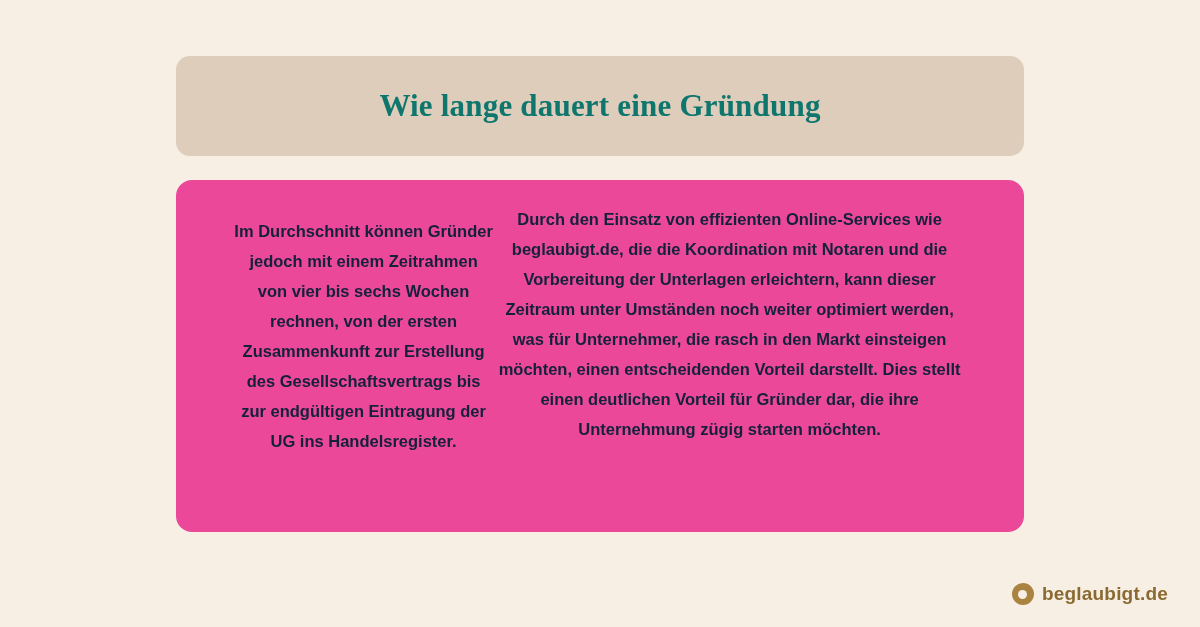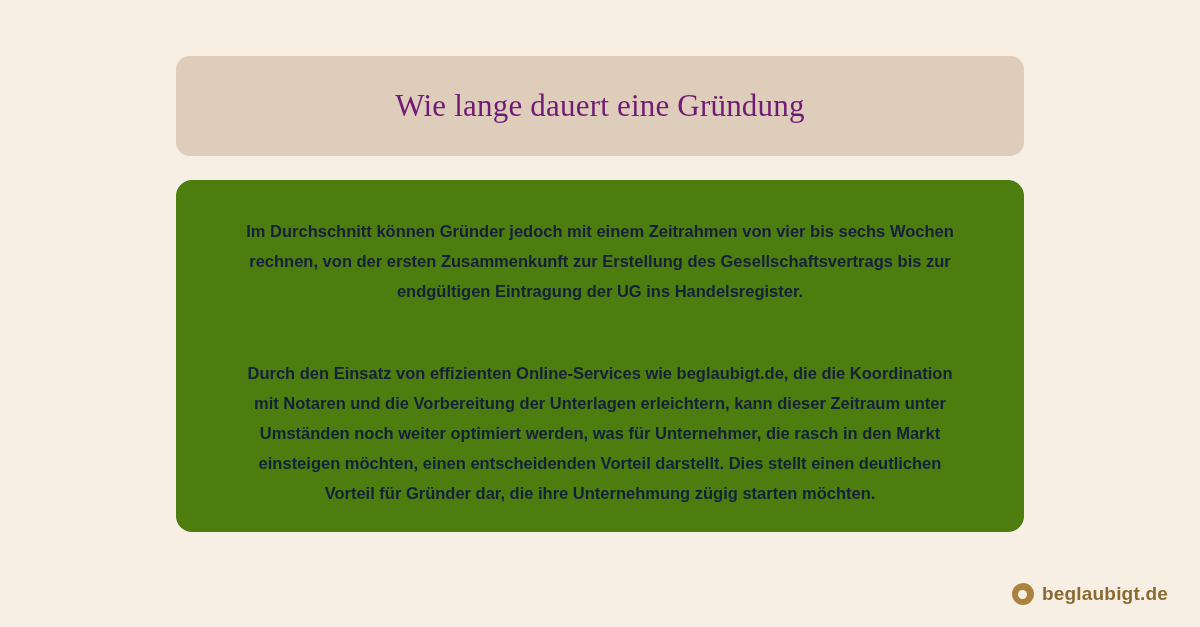--- a/index.html
+++ b/index.html
@@ -27,39 +27,39 @@
     height: 100px;
     background: #ddcdba;
     border-radius: 14px;
     display: flex;
     align-items: center;
     justify-content: center;
   }
   .title-text {
     font-family: "Liberation Serif", serif;
     font-size: 31px;
-    font-weight: 400;
-    color: #701a75;
+    font-weight: 700;
+    color: #0f766e;
     letter-spacing: 0.2px;
     text-align: center;
     line-height: 1.2;
   }
   .body-card {
     position: absolute;
     left: 176px;
     top: 180px;
     width: 848px;
     height: 352px;
-    background: #4d7c0f;
+    background: #ec4899;
     border-radius: 16px;
     box-sizing: border-box;
     padding: 24px 58px 24px 58px;
     display: flex;
-    flex-direction: column;
-    justify-content: space-between;
+    flex-direction: row;
+    justify-content: flex-start;
   }
   .para {
     font-size: 16.5px;
     font-weight: bold;
     color: #14213b;
     line-height: 30px;
     text-align: center;
     margin: 0;
   }
   .para.first {

